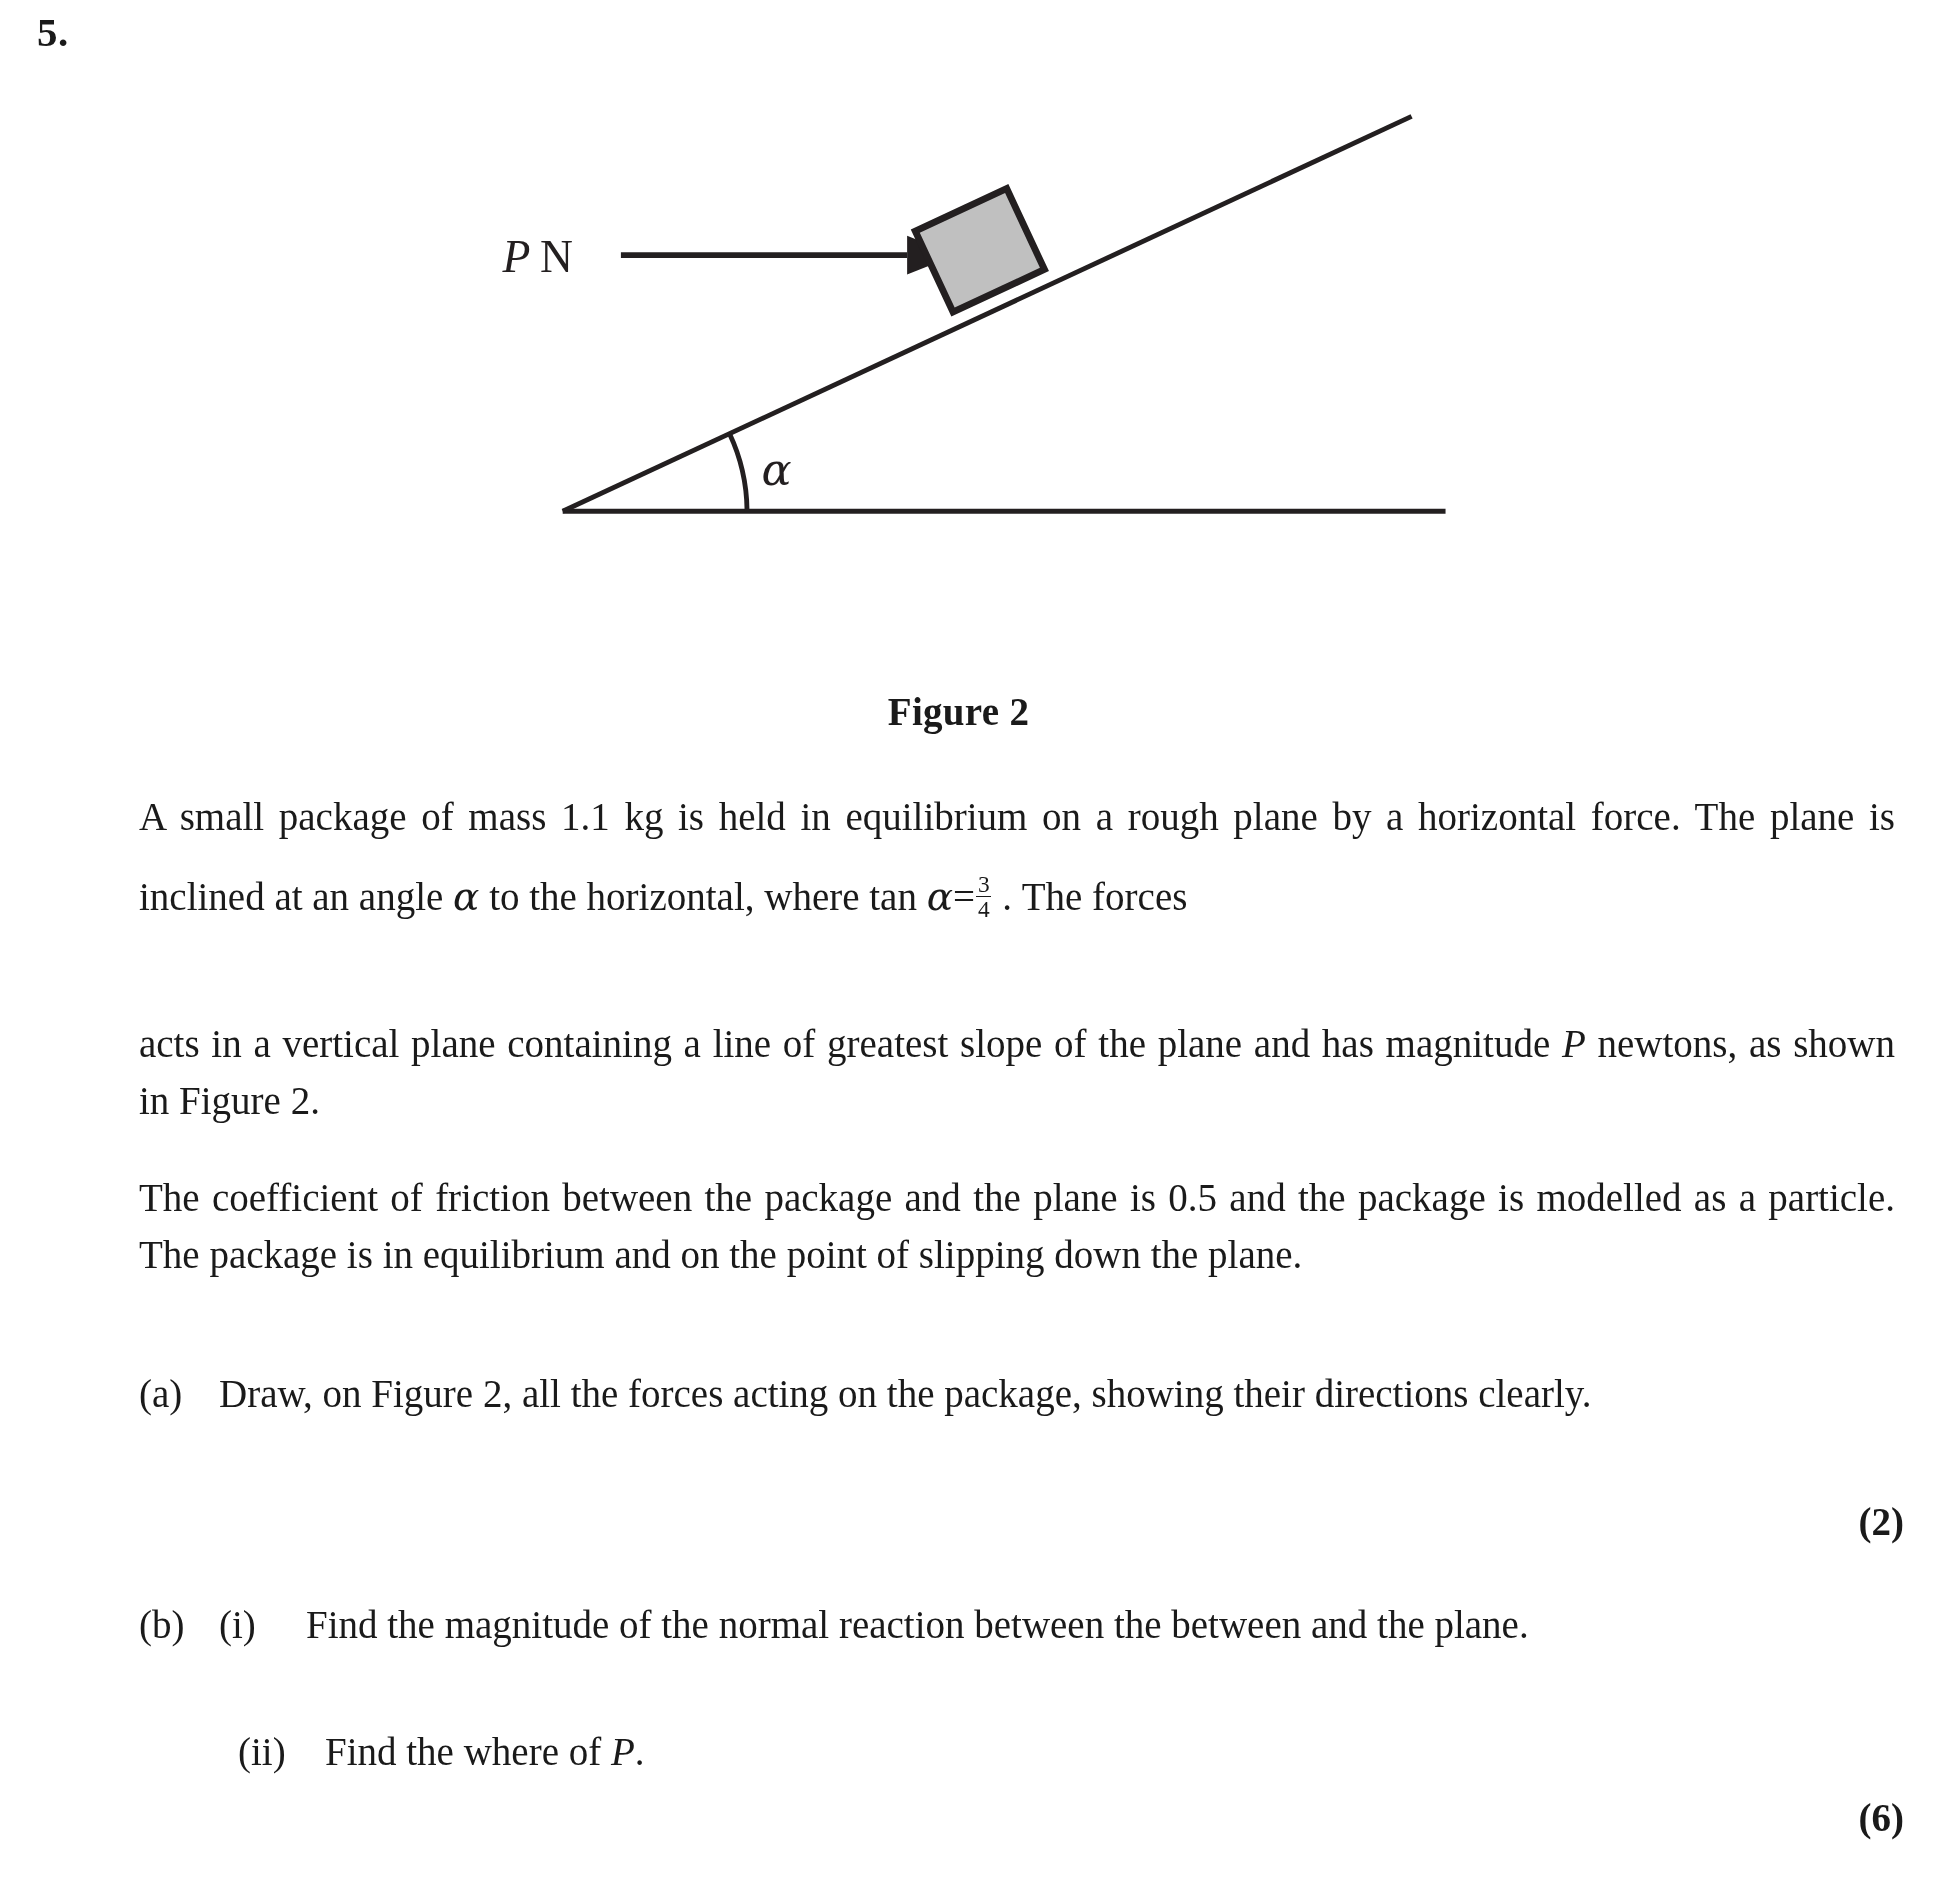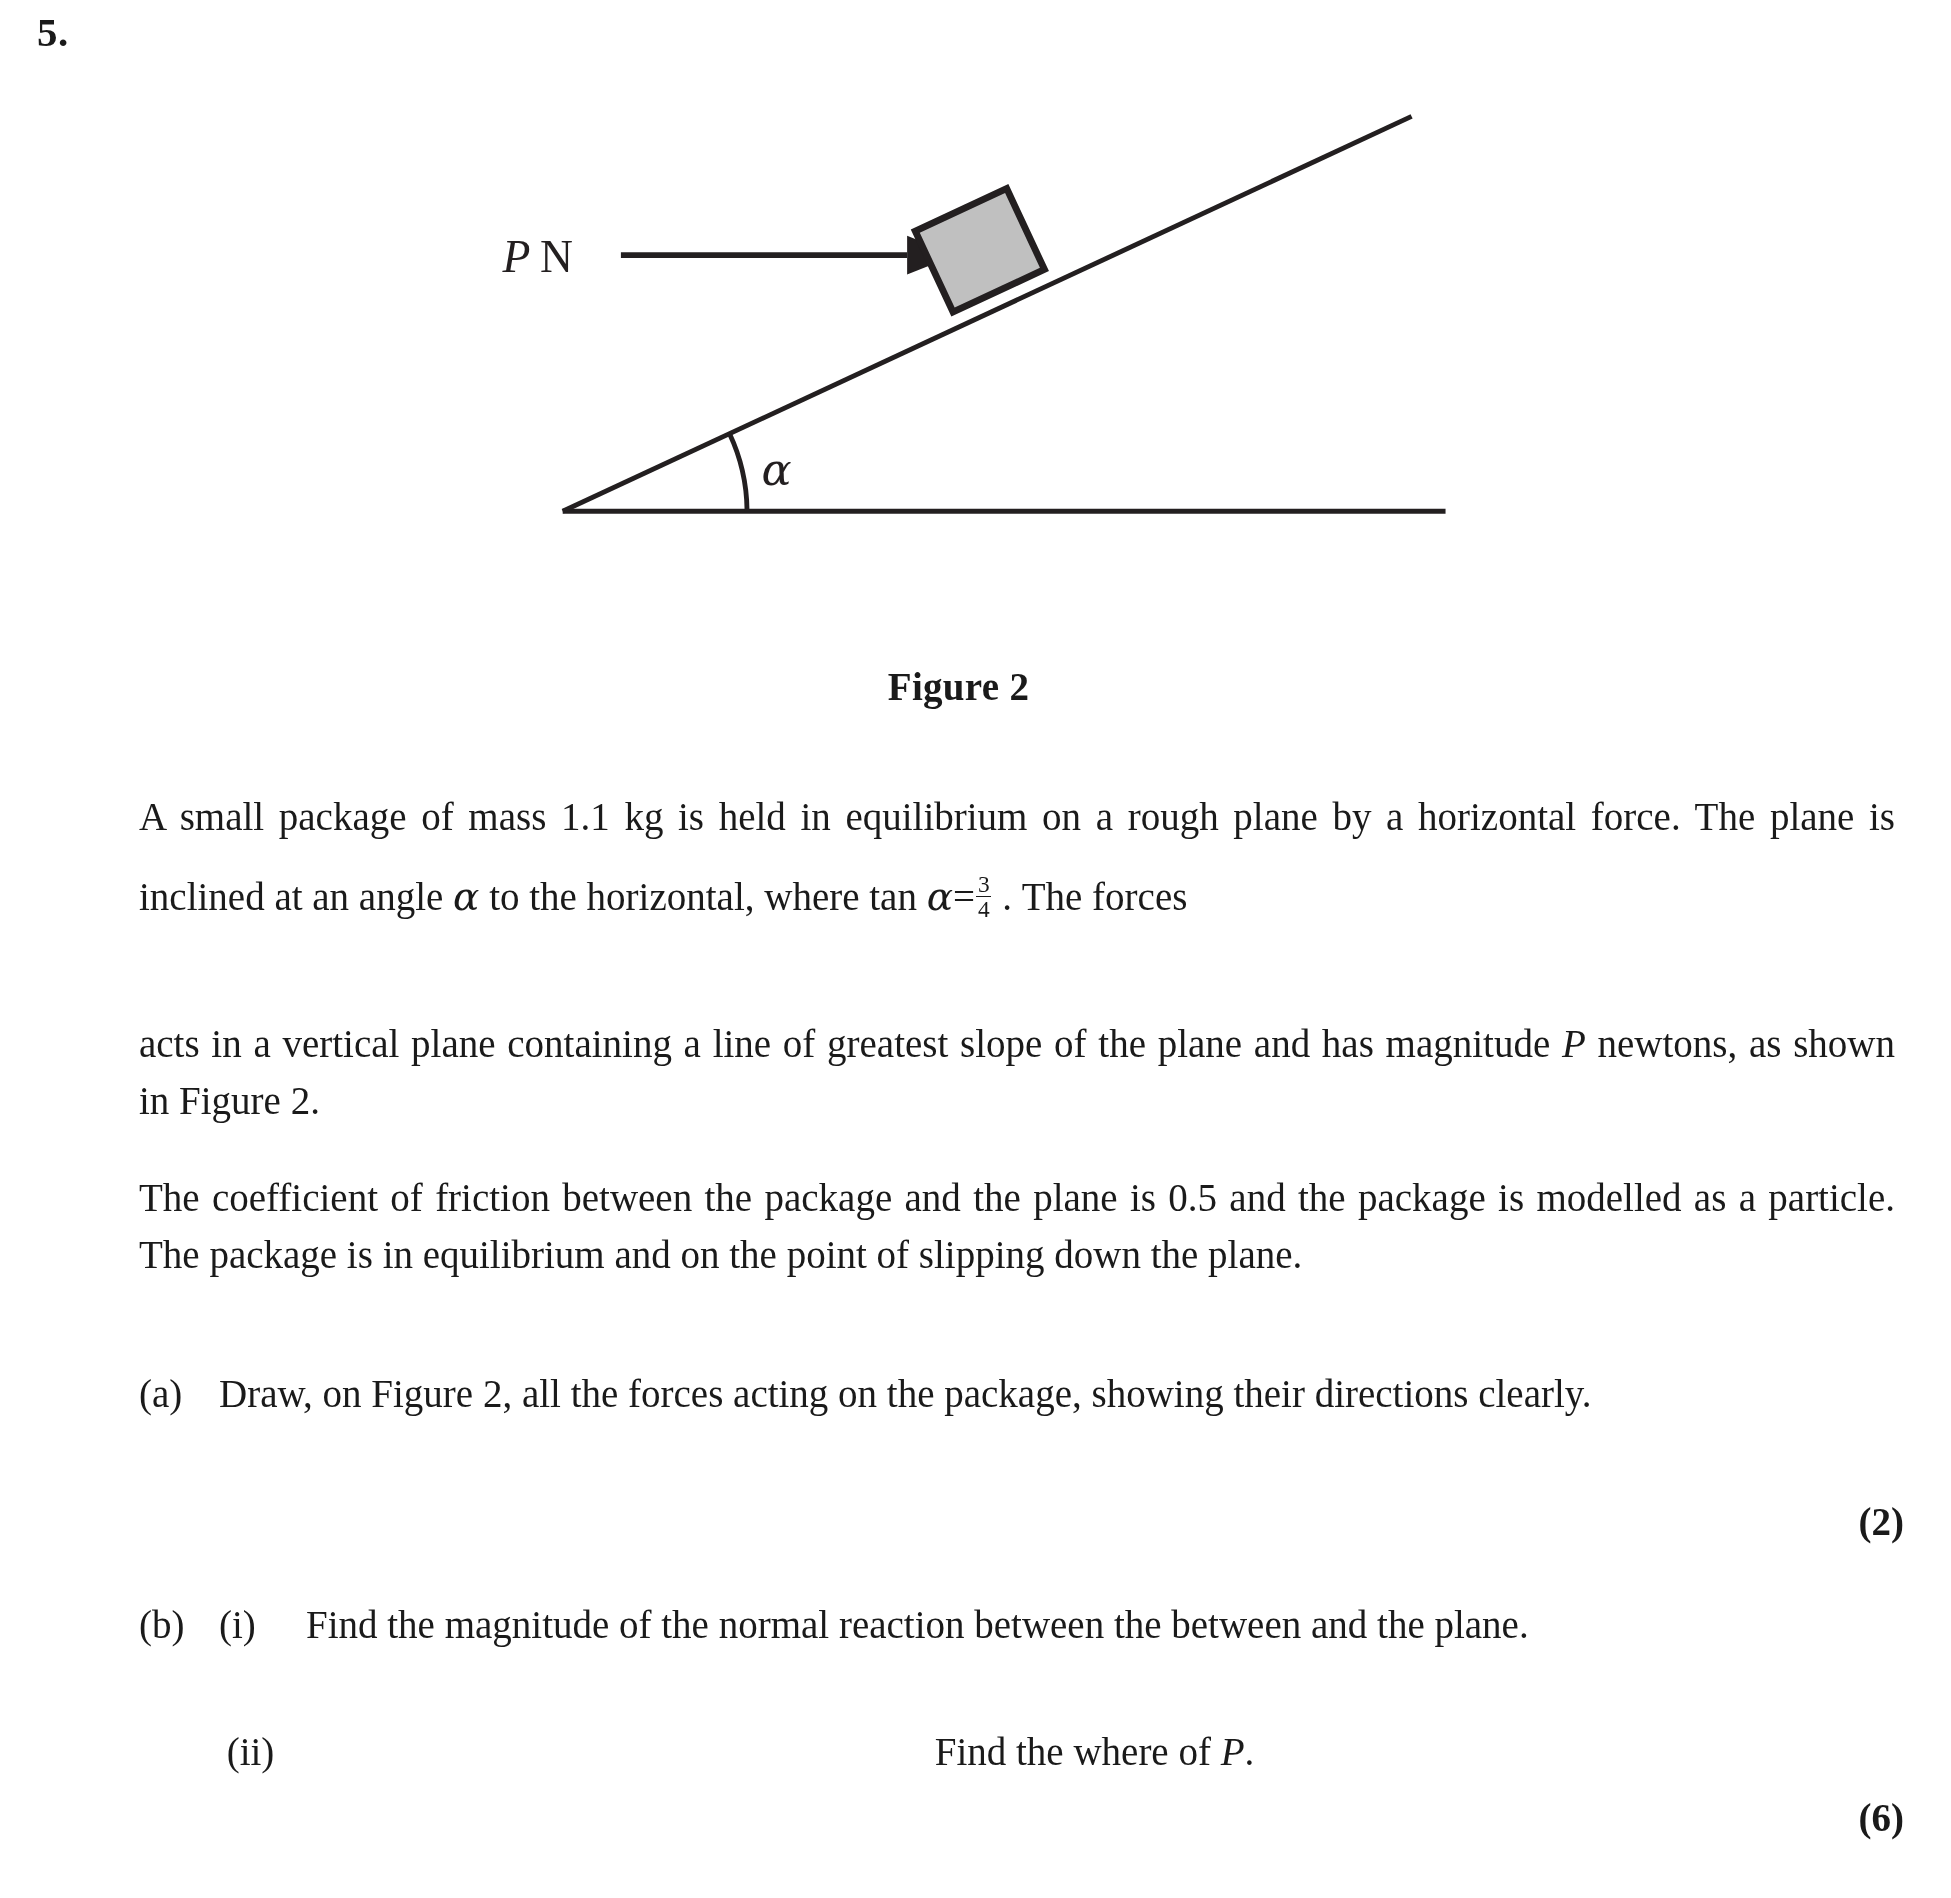--- a/index.html
+++ b/index.html
@@ -43,21 +43,21 @@
   .figure-svg {
     display: block;
   }
   .fig-label {
     font-family: "Liberation Serif", "DejaVu Serif", serif;
   }
 
   .figure-caption {
     position: absolute;
     left: 0;
-    top: 664px;
+    top: 689px;
     width: 1951px;
     text-align: center;
     font-size: 39px;
     font-weight: bold;
     letter-spacing: 0.3px;
   }
   .figure-caption .cap-inner {
     display: inline-block;
     margin-left: -34px;
   }
@@ -142,24 +142,23 @@
   }
   .part-b .marker-inner {
     width: 87px;
     flex: none;
   }
   .part-b .content {
     flex: 1;
   }
   .row-ii {
     margin-top: 70px;
-    margin-left: 68px;
+    margin-left: 99px;
     display: flex;
     align-items: flex-start;
-    text-align: center;
   }
   .row-ii .marker-inner {
     width: 87px;
     flex: none;
   }
 
   
   .marks {
     position: absolute;
     right: 47px;

